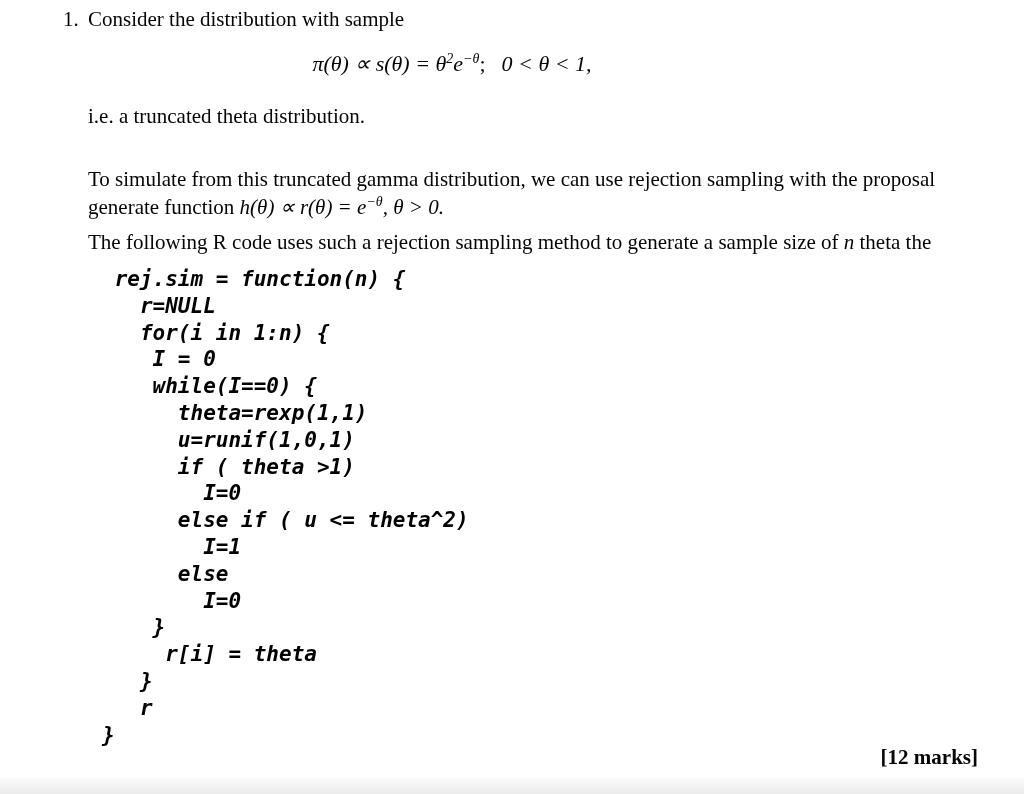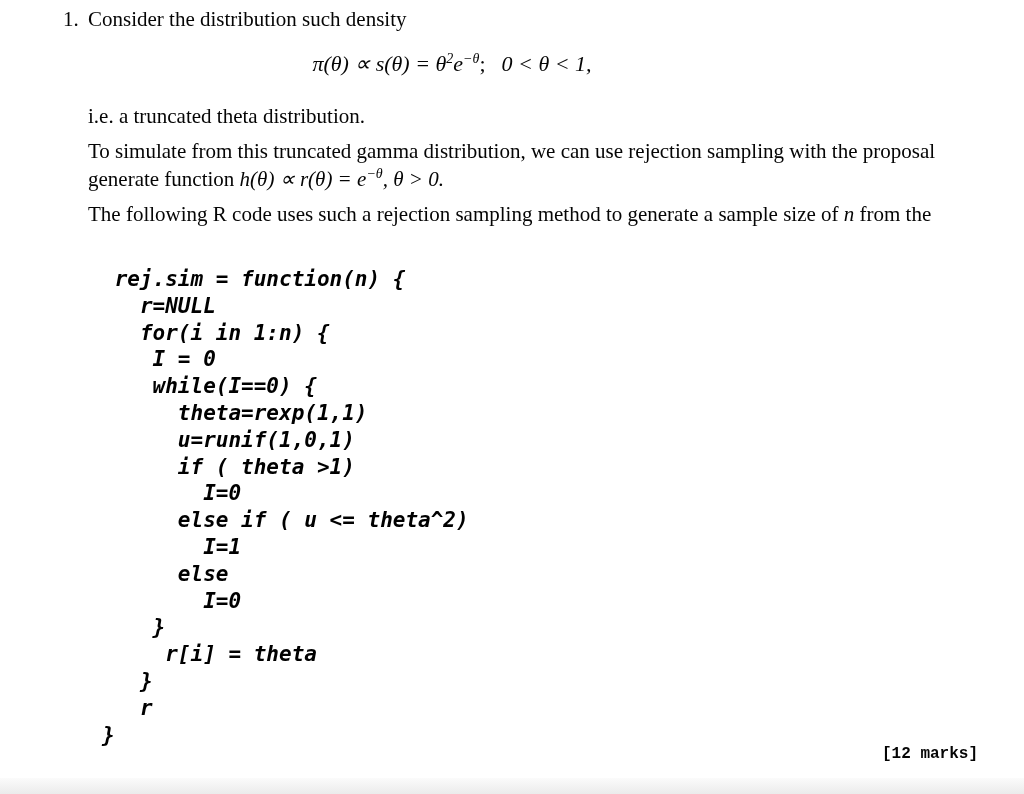--- a/index.html
+++ b/index.html
@@ -15,62 +15,62 @@
   .q-line { position: absolute; left: 63px; top: 7px; font-size: 21px; white-space: nowrap; }
   .q-num { display: inline-block; width: 25px; }
   .formula {
     position: absolute; left: 0; top: 51px; width: 904px;
     text-align: center; font-size: 22px; white-space: nowrap;
   }
   .mi { font-style: italic; }
   .fsup { font-size: 14px; font-style: italic; vertical-align: super; line-height: 0; }
   .gap-wide { display: inline-block; width: 16px; }
   .ie-line { position: absolute; left: 88px; top: 104px; font-size: 21px; white-space: nowrap; }
-  .para { position: absolute; left: 88px; width: 900px; font-size: 21px; }
+  .para { position: absolute; left: 88px; width: 900px; font-size: 21px; margin-top: 28px; }
   .para .pline { line-height: 27.6px; white-space: nowrap; }
   .p2 { top: 138px; }
   .p3 { top: 201px; }
   .code {
     position: absolute; left: 102px; top: 266px;
     font-family: "DejaVu Sans Mono", monospace;
     font-weight: bold; font-style: italic;
     font-size: 21px; line-height: 26.8px;
     white-space: pre; color: #000000;
   }
-  .marks { position: absolute; top: 745px; right: 46px; font-size: 16px; font-weight: bold; white-space: nowrap; font-family: Liberation Mono, monospace; }
+  .marks { position: absolute; top: 745px; right: 46px; font-size: 21px; font-weight: bold; white-space: nowrap; }
   .bottom-strip {
     position: absolute; left: 0; right: 0; bottom: 0; height: 16px;
     background: linear-gradient(180deg, #fbfbfb 0%, #ebebeb 100%);
   }
 </style>
 </head>
 <body>
 
 <div class="page">
 
   <div class="q-line">
-    <span class="q-num">1.</span><span>Consider the distribution such density</span>
+    <span class="q-num">1.</span><span>Consider the distribution with sample</span>
   </div>
 
   <div class="formula">
     <span class="mi">π(θ) ∝ s(θ) = θ</span><sup class="fsup">2</sup><span class="mi">e</span><sup class="fsup">−θ</sup><span>;</span><span class="gap-wide"></span><span class="mi">0 &lt; θ &lt; 1,</span>
   </div>
 
   <div class="ie-line">i.e. a truncated theta distribution.</div>
 
   <div class="para p2">
     <div class="pline">To simulate from this truncated gamma distribution, we can use rejection sampling with the proposal</div>
     <div class="pline">
       <span>generate function </span><span class="mi">h(θ) ∝ r(θ) = e</span><sup class="fsup">−θ</sup><span class="mi">, θ &gt; 0.</span>
     </div>
   </div>
 
   <div class="para p3">
     <div class="pline">
-      <span>The following R code uses such a rejection sampling method to generate a sample size of </span><span class="mi">n</span><span> from the</span>
+      <span>The following R code uses such a rejection sampling method to generate a sample size of </span><span class="mi">n</span><span> theta the</span>
     </div>
   </div>
 
   <div class="code"> rej.sim = function(n) {
    r=NULL
    for(i in 1:n) {
     I = 0
     while(I==0) {
       theta=rexp(1,1)
       u=runif(1,0,1)

